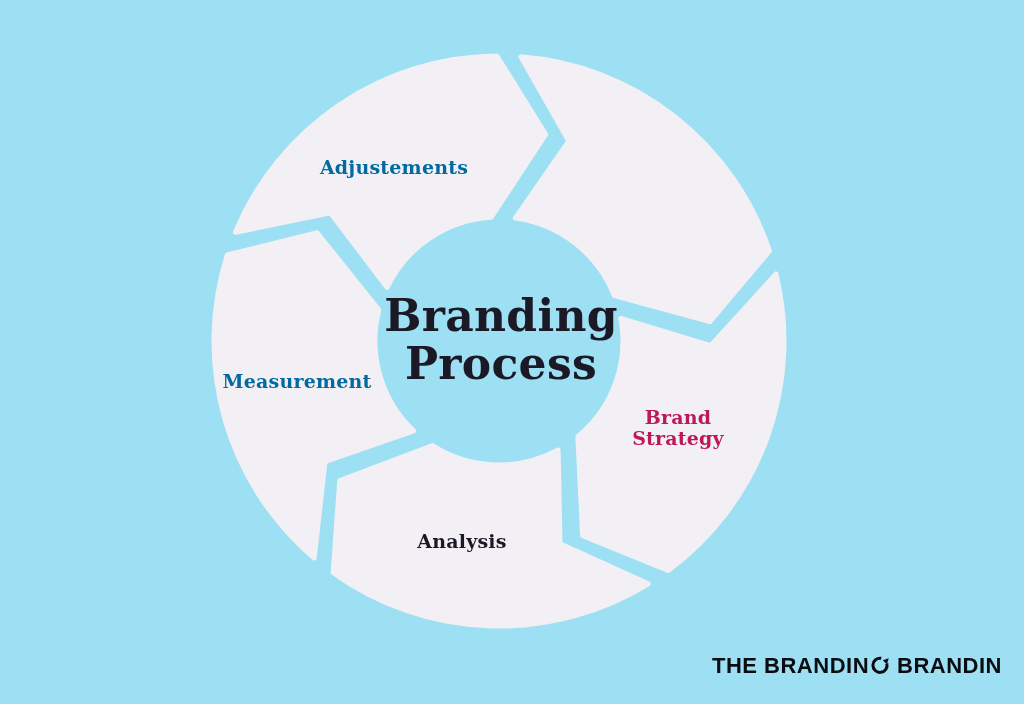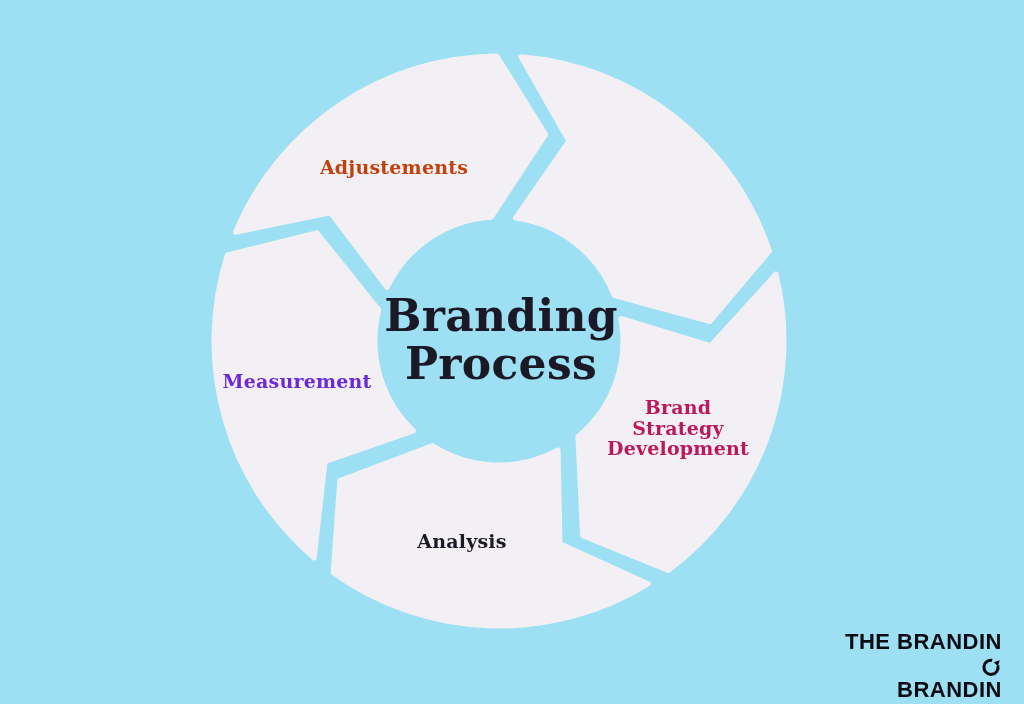--- a/index.html
+++ b/index.html
@@ -38,28 +38,27 @@
     letter-spacing: 0.3px;
     white-space: nowrap;
     z-index: 2;
   }
   .center-label span { display: block; }
   .logo {
     position: absolute;
     right: 22px; top: 666px;
     transform: translateY(-50%);
     display: flex;
-    align-items: flex-end;
+    align-items: flex-start;
     font-family: "Liberation Sans", sans-serif;
     font-weight: 700;
     font-size: 22px;
     letter-spacing: 0.5px;
     white-space: nowrap;
     z-index: 2;
-    flex-direction: column;
   }
   .logo .g-arrow {
     width: 20px; height: 21px;
     margin: 1px 1px 0 1px;
     display: block;
   }
   .logo .logo-after { margin-left: 6px; }
 </style>
 </head>
 <body>
@@ -67,36 +66,35 @@
 <div class="stage" id="stage" style="background: rgb(157, 224, 243);">
 
   <svg id="donut-svg" viewBox="0 0 1024 704">
       <path d="M 515.3 218.1 L 568.8 141.1 L 520.9 56.8 A 285 285 0 0 1 769.4 251.0 L 709.9 321.6 L 614.3 295.5 A 124 124 0 0 0 515.3 218.1 Z" fill="#F2F0F4" stroke="#F2F0F4" stroke-width="5" stroke-linejoin="round"></path>
       <path d="M 620.9 318.5 L 710.7 345.6 L 776.0 274.0 A 285 285 0 0 1 668.2 570.4 L 582.6 535.6 L 577.9 436.6 A 124 124 0 0 0 620.9 318.5 Z" fill="#F2F0F4" stroke="#F2F0F4" stroke-width="5" stroke-linejoin="round"></path>
       <path d="M 558.1 450.0 L 560.0 543.8 L 648.3 583.8 A 285 285 0 0 1 333.1 572.8 L 339.8 480.6 L 432.5 445.6 A 124 124 0 0 0 558.1 450.0 Z" fill="#F2F0F4" stroke="#F2F0F4" stroke-width="5" stroke-linejoin="round"></path>
       <path d="M 413.6 430.9 L 325.0 461.7 L 314.2 558.0 A 285 285 0 0 1 227.3 254.9 L 317.0 232.7 L 378.9 310.0 A 124 124 0 0 0 413.6 430.9 Z" fill="#F2F0F4" stroke="#F2F0F4" stroke-width="5" stroke-linejoin="round"></path>
       <path d="M 387.1 287.5 L 330.4 212.8 L 235.5 232.3 A 285 285 0 0 1 496.9 56.0 L 545.7 134.5 L 491.3 217.2 A 124 124 0 0 0 387.1 287.5 Z" fill="#F2F0F4" stroke="#F2F0F4" stroke-width="5" stroke-linejoin="round"></path>
     </svg>
 
-  <div class="seg-label" style="left: 394px; top: 167px; color: #c2410c;">
+  <div class="seg-label" style="left: 394px; top: 167px; color: #0369a1;">
     <span>Adjustements</span>
   </div>
 
 
   <div class="seg-label" style="left: 678px; top: 428px; color: #be185d;">
     <span>Brand</span>
     <span>Strategy</span>
-    <span>Development</span>
   </div>
 
   <div class="seg-label" style="left: 462px; top: 541px; color: rgb(28, 25, 38);">
     <span>Analysis</span>
   </div>
 
-  <div class="seg-label" style="left: 297px; top: 381px; color: #6d28d9;">
+  <div class="seg-label" style="left: 297px; top: 381px; color: #0369a1;">
     <span>Measurement</span>
   </div>
 
   <div class="center-label" style="color: rgb(28, 25, 38);">
     <span>Branding</span>
     <span>Process</span>
   </div>
 
   <div class="logo" style="color: rgb(11, 11, 18);">
     <span>THE BRANDIN</span>

